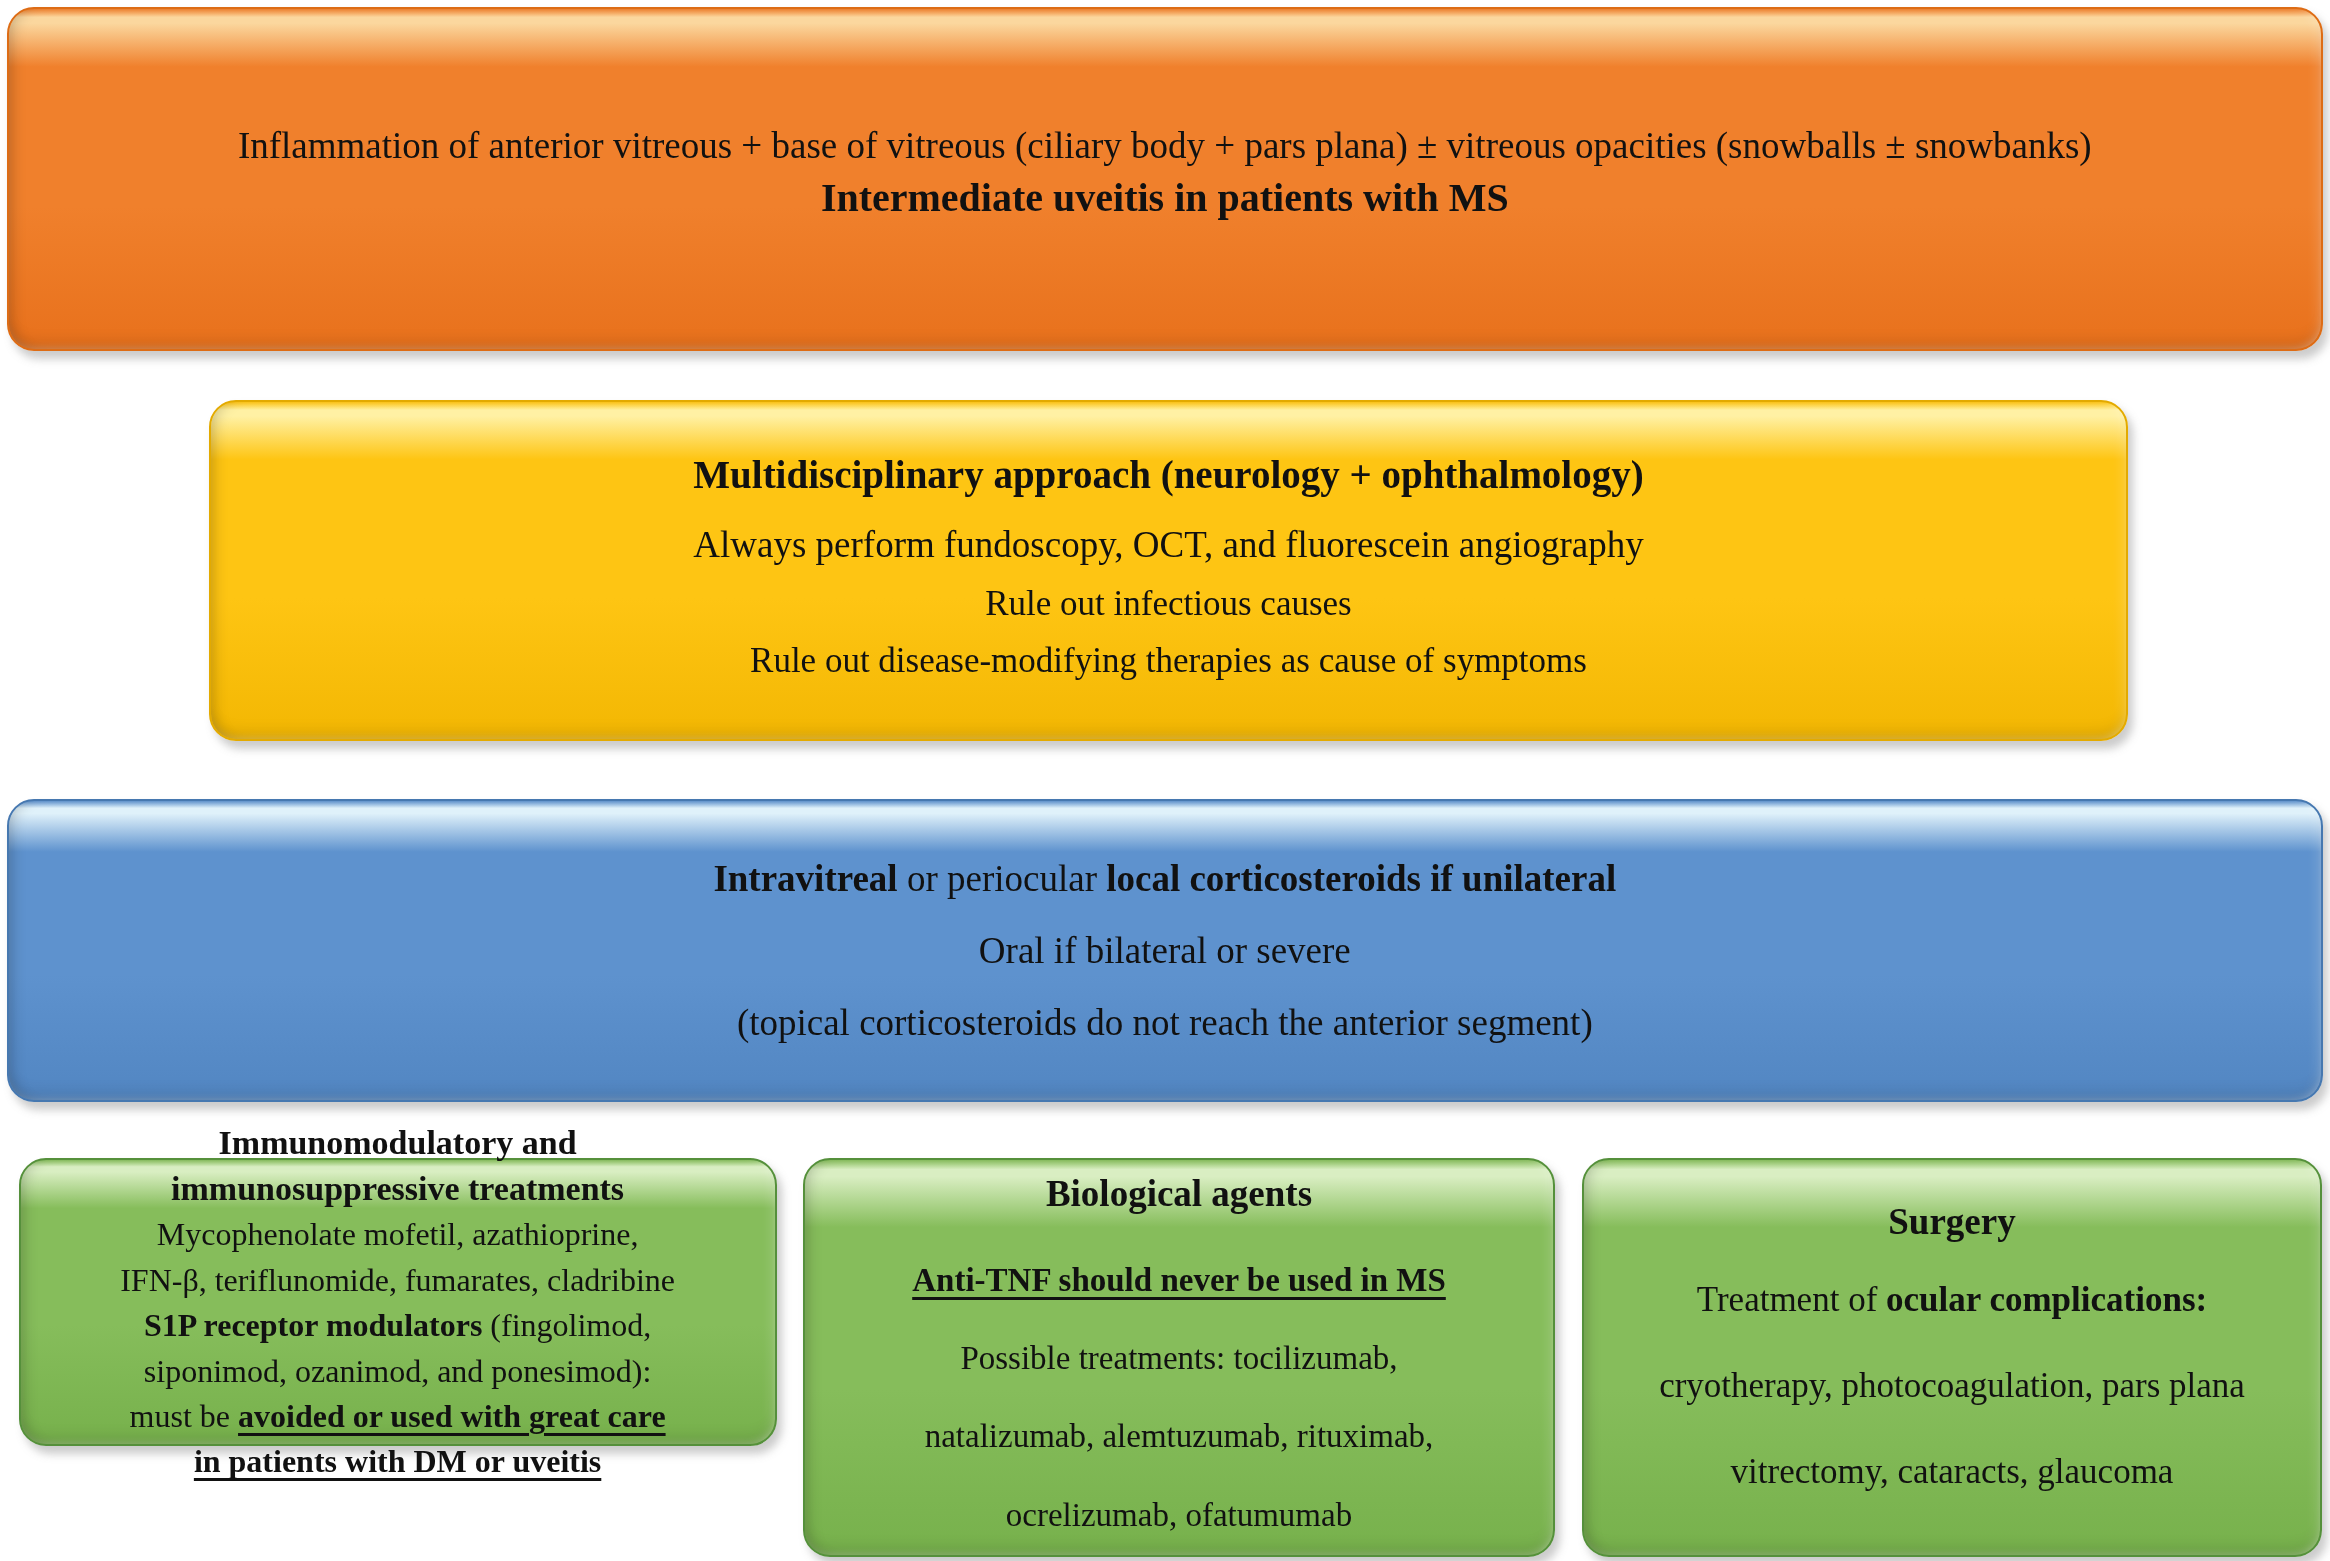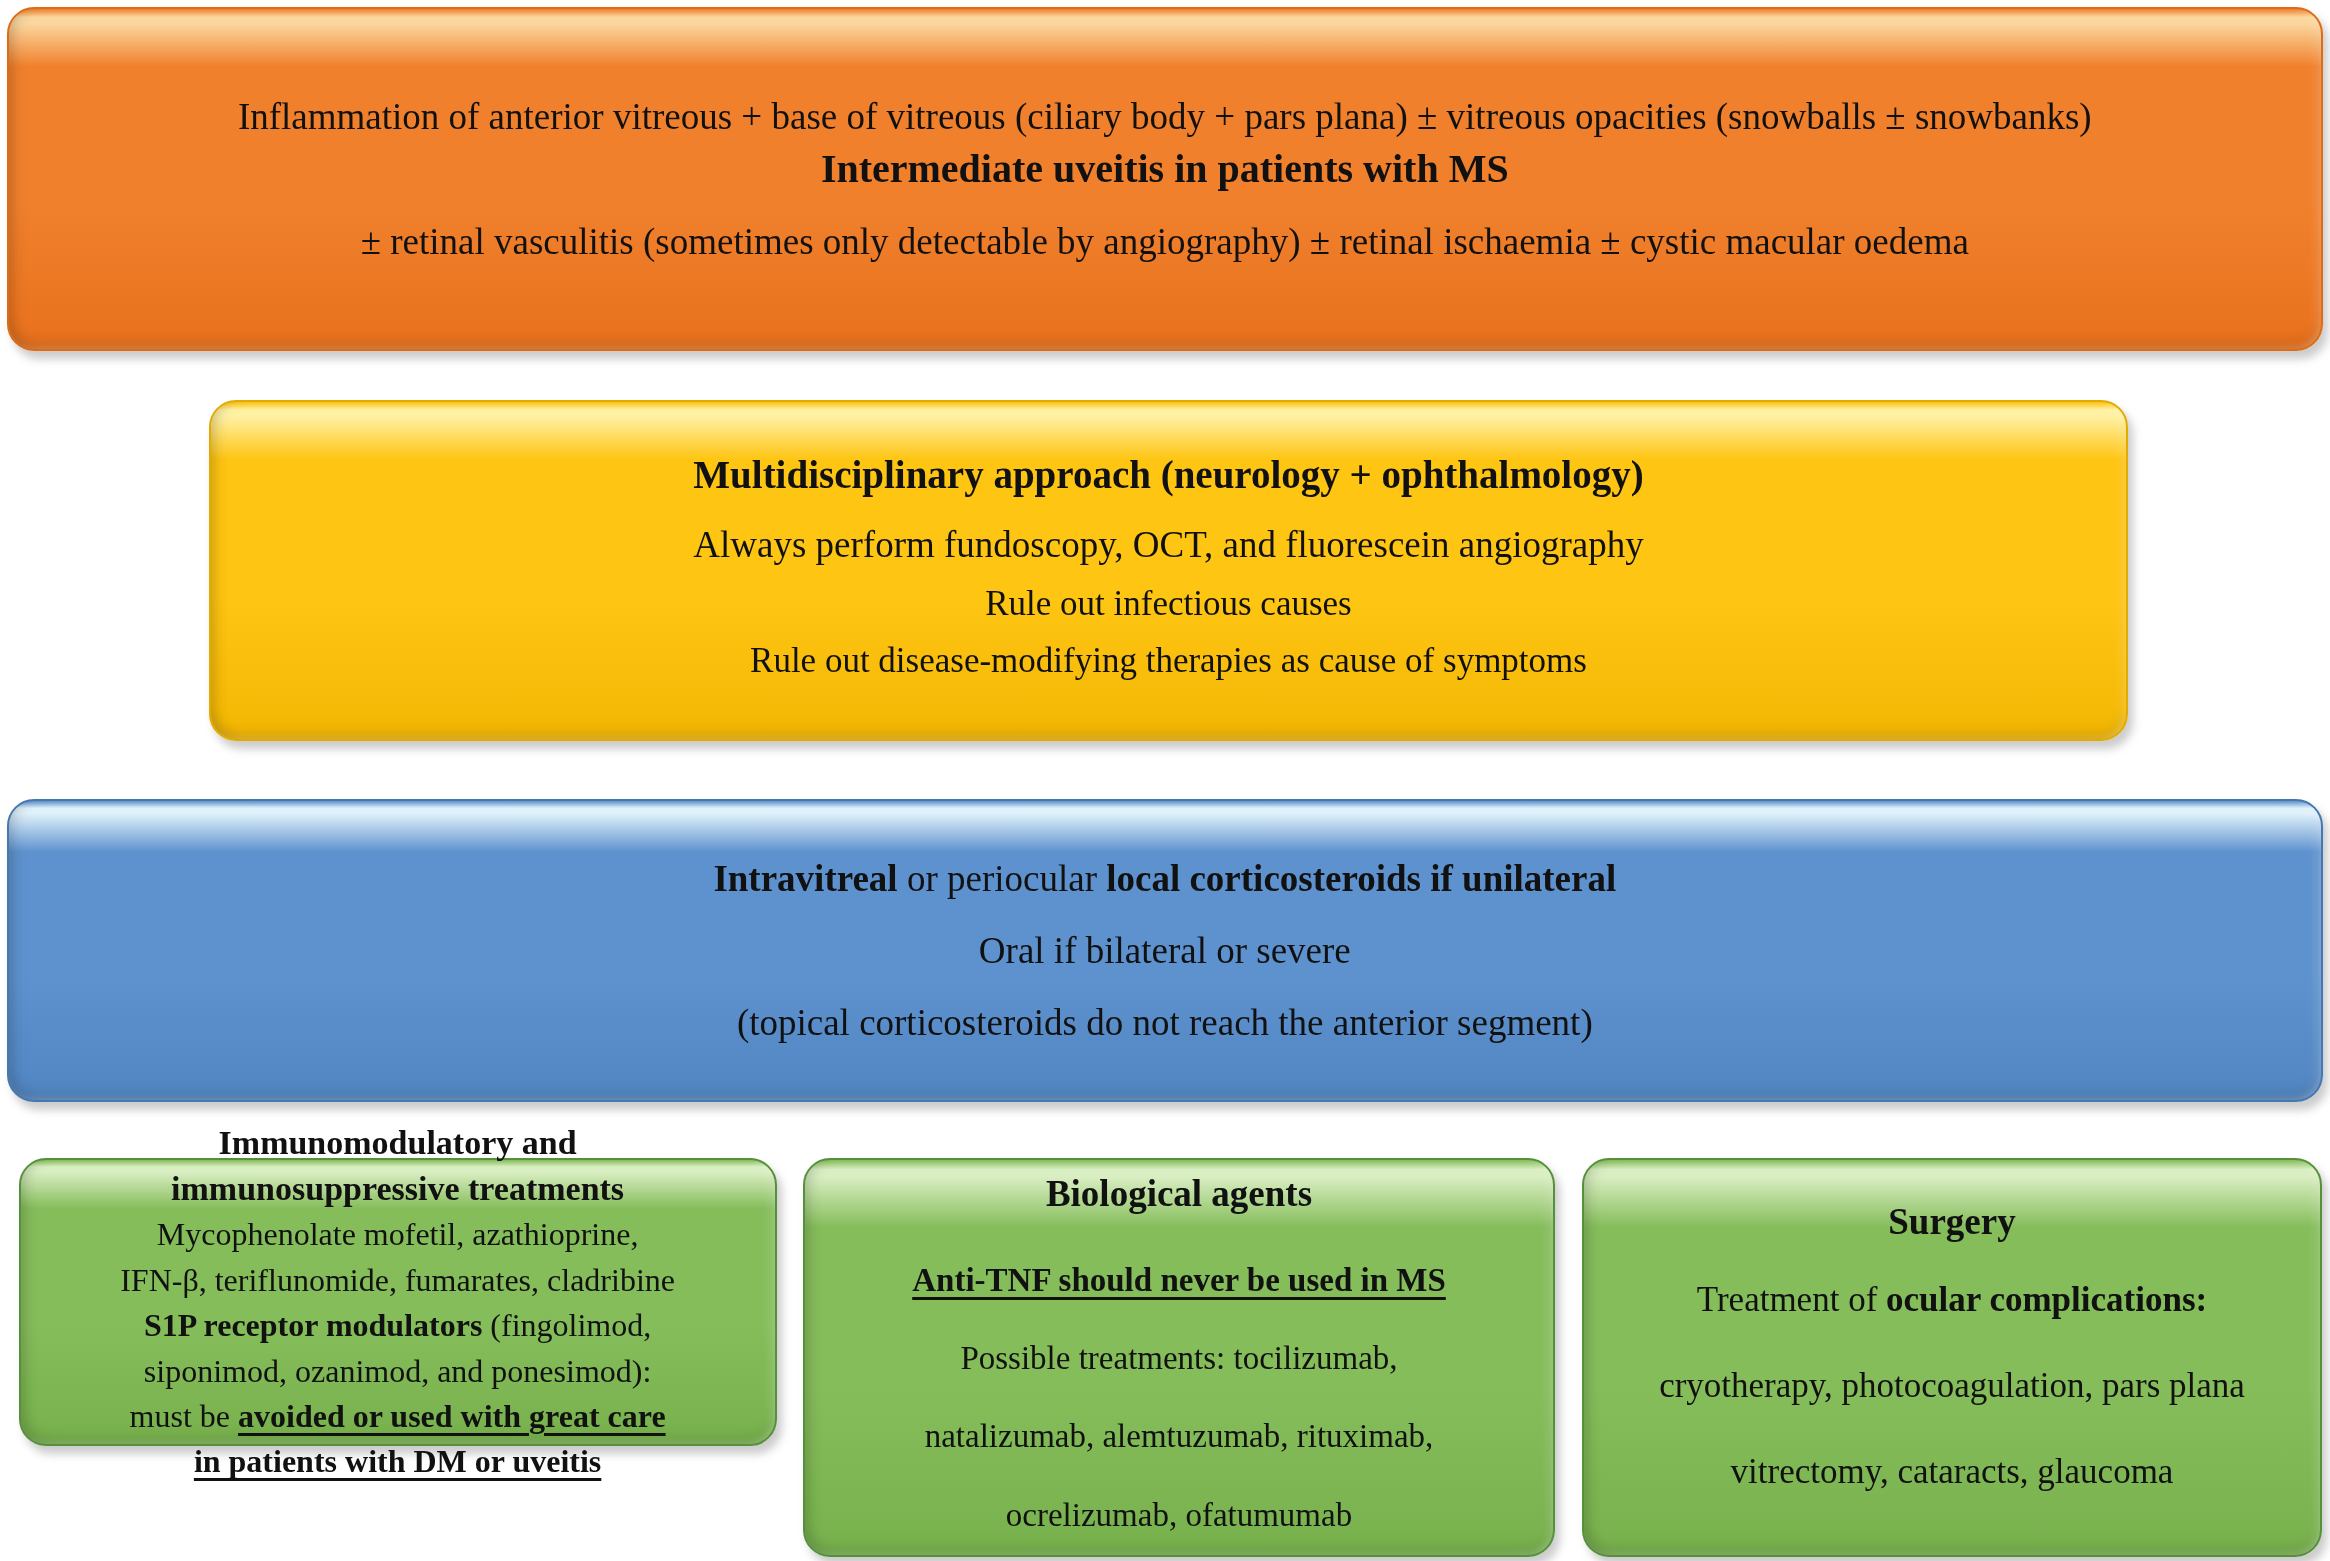--- a/index.html
+++ b/index.html
@@ -68,21 +68,20 @@
   .g-right .title{font-size:37px;font-weight:bold;margin-bottom:13.5px;font-family:Liberation Serif, serif;}
   .g-right .body {font-size:35px;margin:23px 0;}
 </style>
 </head>
 <body>
 
 <div class="canvas">
   <section class="box orange">
       <div class="line body"><span>Inflammation of anterior vitreous + base of vitreous (ciliary body + pars plana) ± vitreous opacities (snowballs ± snowbanks)</span></div>
       <div class="line title"><span class="b">Intermediate uveitis in patients with MS</span></div>
-      <div class="line body"><span>± retinal vasculitis (sometimes only detectable by angiography) ± retinal ischaemia ± cystic macular oedema</span></div>
     </section>
   <section class="box blue">
       <div class="line body"><span class="b">Intravitreal</span><span> or periocular </span><span class="b">local corticosteroids if unilateral</span></div>
       <div class="line body"><span>Oral if bilateral or severe</span></div>
       <div class="line body"><span>(topical corticosteroids do not reach the anterior segment)</span></div>
     </section>
   <section class="box yellow">
       <div class="line title"><span class="b">Multidisciplinary approach (neurology + ophthalmology)</span></div>
       <div class="line body"><span>Always perform fundoscopy, OCT, and fluorescein angiography</span></div>
       <div class="line small"><span>Rule out infectious causes</span></div>

